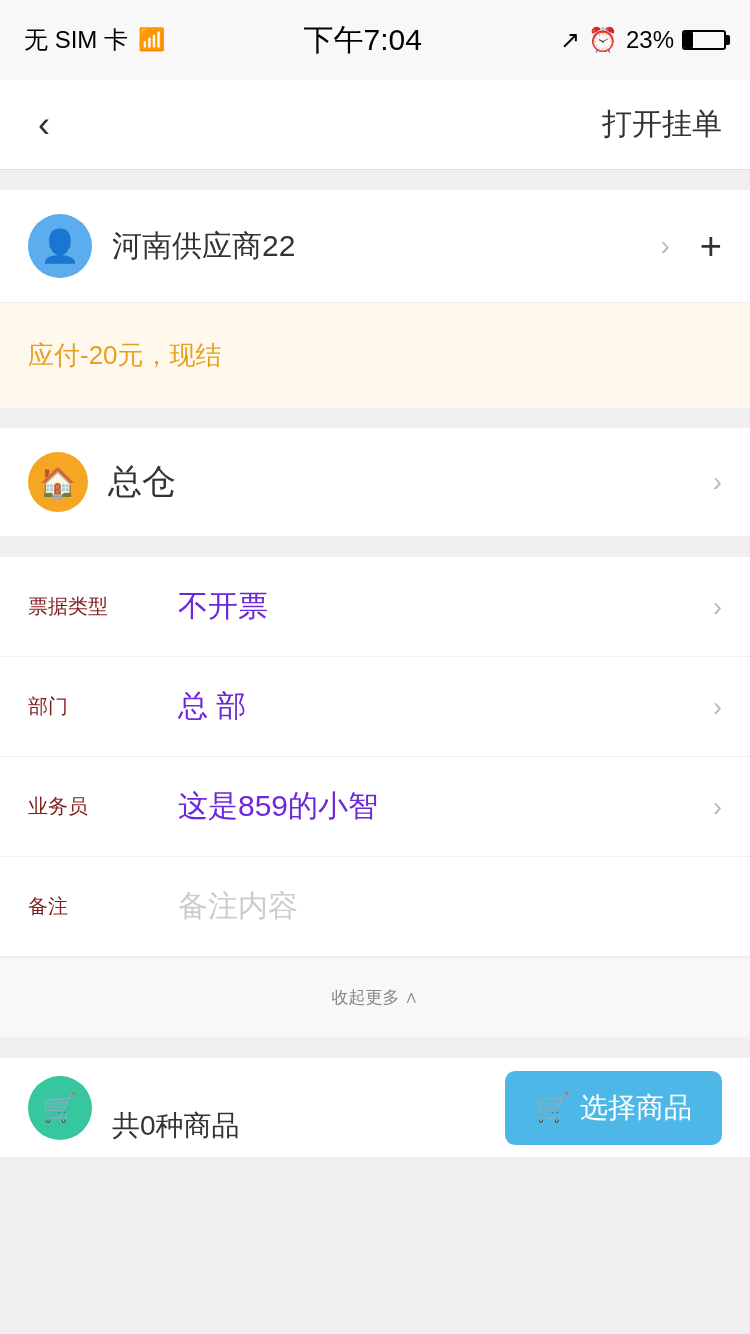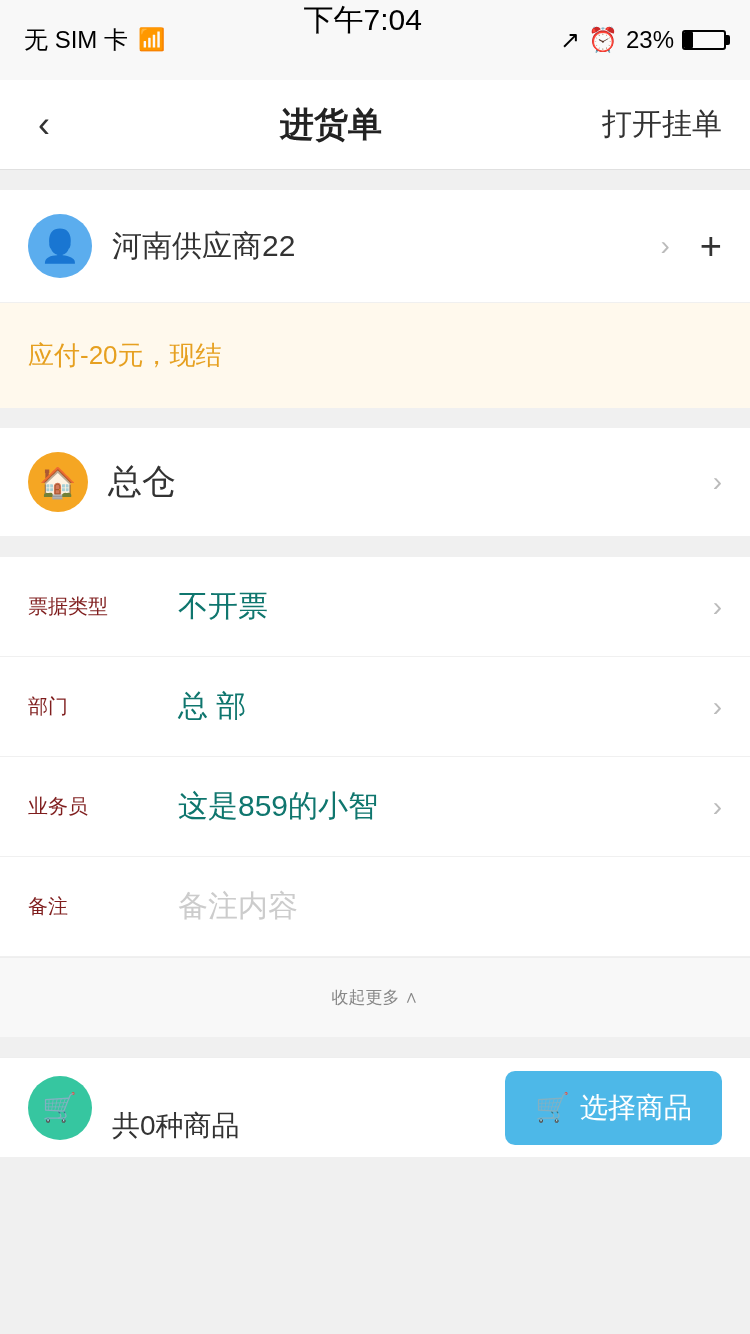--- a/index.html
+++ b/index.html
@@ -11,20 +11,21 @@
       background: #f0f0f0;
       font-size: 28px;
     }
 
     
     .status-bar {
       width: 750px;
       height: 80px;
       background: #f8f8f8;
       display: flex;
+      align-items: center;
       justify-content: space-between;
       padding: 0 24px;
       font-size: 24px;
       color: #000;
     }
     .status-left {
       display: flex;
       align-items: center;
       gap: 10px;
       font-size: 24px;
@@ -195,21 +196,21 @@
     }
     .form-label {
       font-size: 20px;
       color: #7f1d1d;
       width: 130px;
       flex-shrink: 0;
     }
     .form-value {
       flex: 1;
       font-size: 30px;
-      color: #0f766e;
+      color: #6d28d9;
     }
     .form-placeholder {
       flex: 1;
       font-size: 30px;
       color: #ccc;
     }
 
     
     .collapse-row {
       background: #f8f8f8;
@@ -287,21 +288,20 @@
     <span class="battery-bar">
       <span class="battery-fill"></span>
     </span>
   </div>
 </div>
 
 <div class="nav-bar">
   <div class="nav-back">
     <span>‹</span>
   </div>
-  <div class="nav-title">进货单</div>
   <div class="nav-action">打开挂单</div>
 </div>
 
 <div class="section-gap"></div>
 
 <div class="card-section">
   <div class="supplier-row">
     <div class="supplier-avatar">
       <span>👤</span>
     </div>

